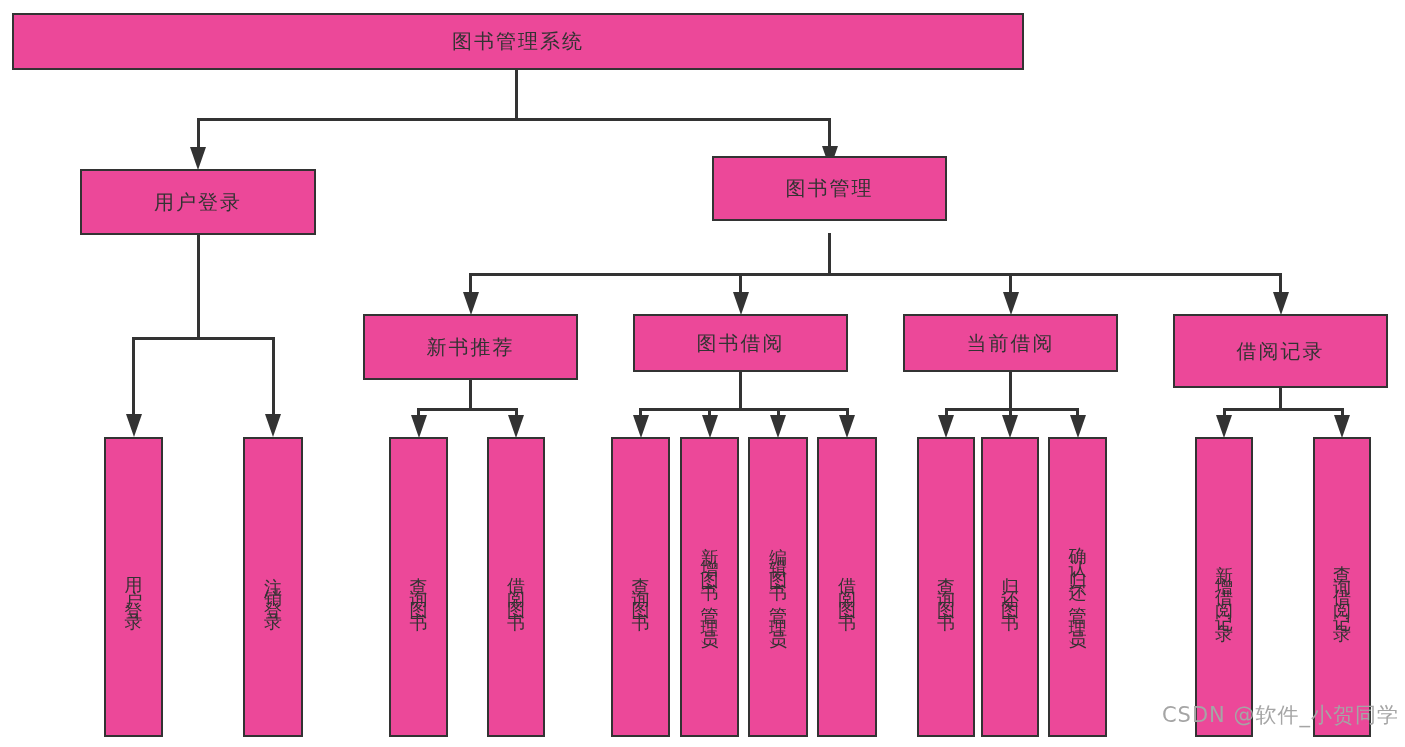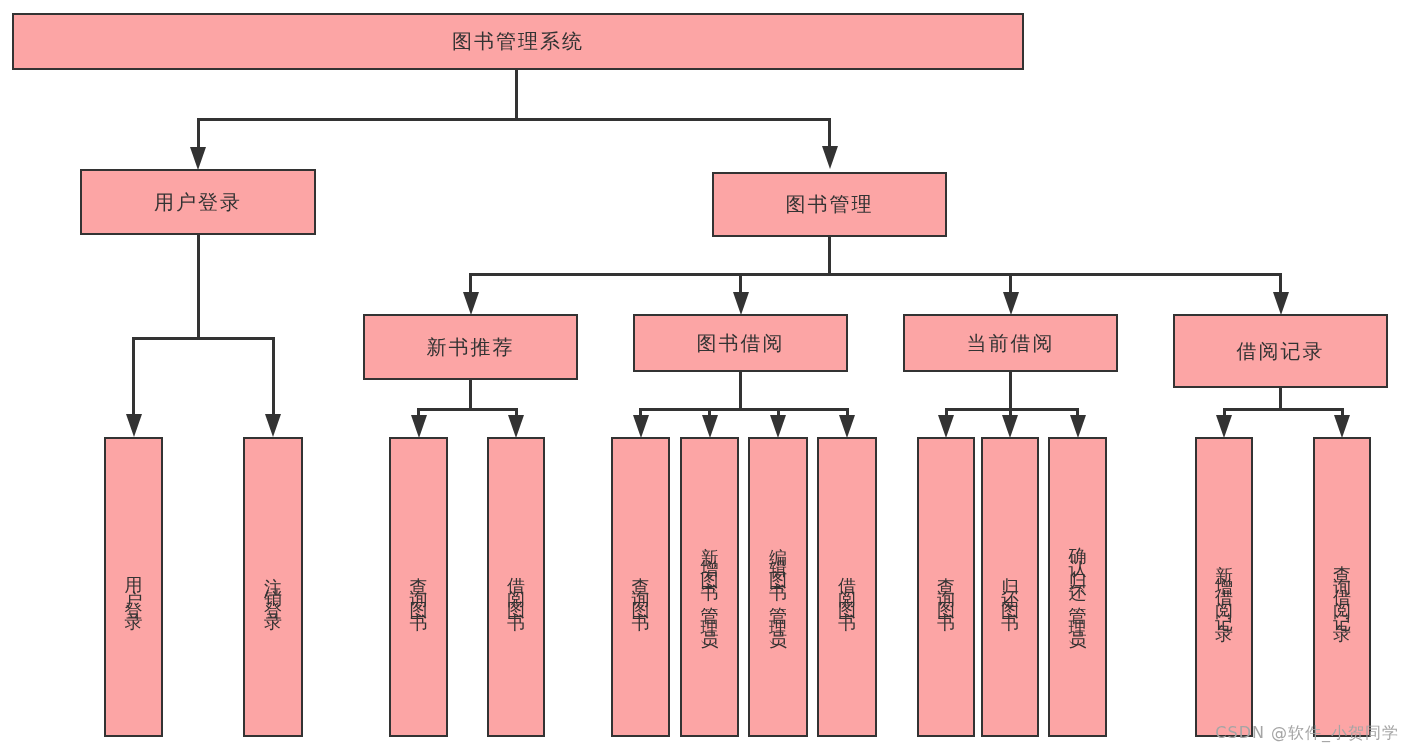--- a/index.html
+++ b/index.html
@@ -3,37 +3,37 @@
 <meta charset="utf-8">
 <style>
   html,body { margin:0; padding:0; background:#fff; }
   #canvas {
     position:relative; width:1405px; height:747px;
     background:#ffffff; overflow:hidden;
     font-family:"DejaVu Sans","Liberation Sans",sans-serif;
   }
   .box {
     position:absolute; box-sizing:border-box;
-    border:2.5px solid #333333; background:#fca5a5; color:#333333;
+    border:2.5px solid #333333; background:#ec4899; color:#333333;
     display:flex; align-items:center; justify-content:center;
   }
   .hbox { font-size:20px; letter-spacing:2px; white-space:nowrap; }
   .vbox {
     writing-mode:vertical-rl; text-orientation:upright;
     font-size:18px; letter-spacing:12px; line-height:1;
   }
   .vline, .hline { position:absolute; background:#333333; }
   .arrow {
     position:absolute; width:0; height:0;
     border-left:8px solid transparent; border-right:8px solid transparent;
     border-top:23px solid #333333;
   }
   .watermark {
-    position:absolute; right:6px; bottom:3px;
-    color:#a5a5a5; font-size:16px; letter-spacing:1px; white-space:nowrap;
+    position:absolute; right:6px; bottom:18px;
+    color:#a5a5a5; font-size:21px; letter-spacing:1px; white-space:nowrap;
   }
 </style>
 </head>
 <body>
 
 <div id="canvas">
 
   <div id="connectors">
       <div class="vline" style="left: 514.5px; top: 70px; width: 3px; height: 48px;"></div>
       <div class="vline" style="left: 196.5px; top: 118px; width: 3px; height: 30px;"></div>
@@ -85,21 +85,21 @@
       <div class="arrow" style="left: 938px; top: 415px;"></div>
       <div class="arrow" style="left: 1002px; top: 415px;"></div>
       <div class="arrow" style="left: 1069.5px; top: 415px;"></div>
       <div class="arrow" style="left: 1216px; top: 415px;"></div>
       <div class="arrow" style="left: 1334px; top: 415px;"></div>
     </div>
 
   <div class="box hbox" style="left:12px;top:13px;width:1012px;height:57px">图书管理系统</div>
 
   <div class="box hbox" style="left:80px;top:169px;width:236px;height:66px">用户登录</div>
-  <div class="box hbox" style="left:712px;top:172px;width:235px;height:65px">图书管理</div>
+  <div class="box hbox" style="left:712px;top:156px;width:235px;height:65px">图书管理</div>
 
   <div class="box hbox" style="left:363px;top:314px;width:215px;height:66px">新书推荐</div>
   <div class="box hbox" style="left:633px;top:314px;width:215px;height:58px">图书借阅</div>
   <div class="box hbox" style="left:903px;top:314px;width:215px;height:58px">当前借阅</div>
   <div class="box hbox" style="left:1173px;top:314px;width:215px;height:74px">借阅记录</div>
 
   <div class="box vbox" style="left:104px;top:437px;width:59px;height:300px">用户登录</div>
   <div class="box vbox" style="left:243px;top:437px;width:60px;height:300px">注销登录</div>
 
   <div class="box vbox" style="left:389px;top:437px;width:59px;height:300px">查询图书</div>

